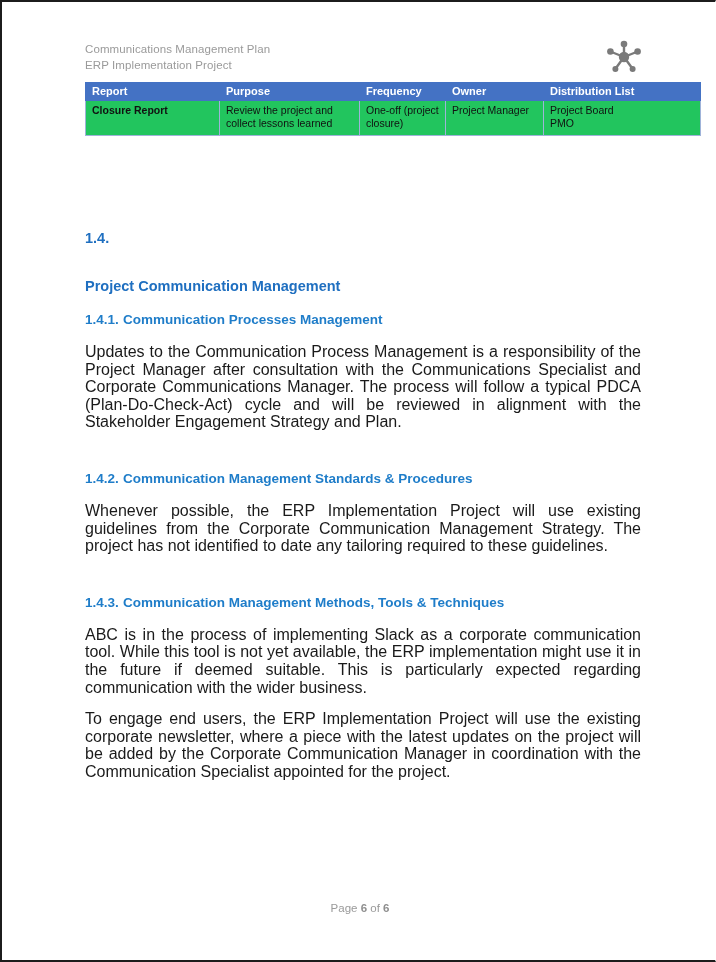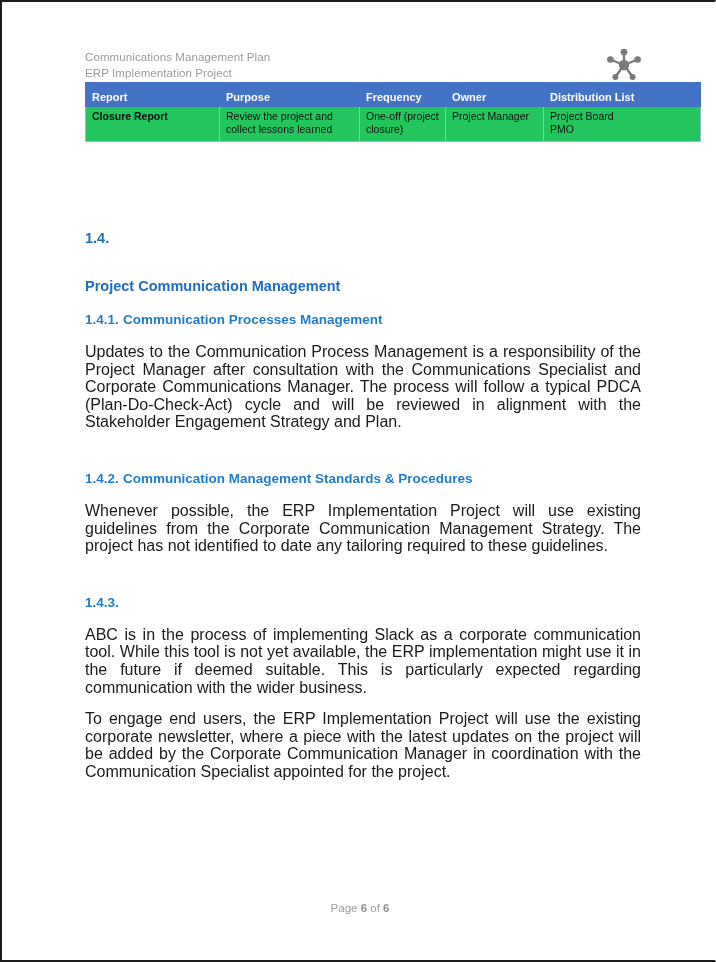--- a/index.html
+++ b/index.html
@@ -22,21 +22,21 @@
     border-top: 2px solid #1c1c1c;
     border-right: 1px solid #ffffff;
     border-bottom: 2px solid #1c1c1c;
     overflow: hidden;
   }
 
   
   .doc-header {
     position: absolute;
     left: 83px;
-    top: 48px;
+    top: 40px;
     width: 556px;
     display: flex;
     justify-content: space-between;
     align-items: flex-start;
   }
   .header-lines {
     font-size: 11.5px;
     line-height: 15.5px;
     color: #9a9a9a;
     letter-spacing: 0.1px;
@@ -67,21 +67,21 @@
     padding: 3px 5px 4px 6px;
     vertical-align: top;
     line-height: 13.2px;
   }
   .report-table thead th {
     background: #4472C4;
     color: #ffffff;
     font-weight: bold;
     font-size: 11px;
     border-color: #4472C4;
-    padding-top: 8px;
+    padding-top: 2px;
     padding-bottom: 2px;
     text-align: left;
   }
   .report-table tbody tr.row-odd td { background: #ffffff; }
   .report-table tbody tr.row-even td { background: #22c55e; margin-top: 28px; }
   .report-table td.cell-bold { font-weight: bold; }
   .cell-line { display: block; }
   .cell-just {
     text-align: justify;
     text-align-last: left;
@@ -212,20 +212,21 @@
     <p class="para">Updates to the Communication Process Management is a responsibility of the Project Manager after consultation with the Communications Specialist and Corporate Communications Manager. The process will follow a typical PDCA (Plan-Do-Check-Act) cycle and will be reviewed in alignment with the Stakeholder Engagement Strategy and Plan.</p>
 
     <h3 class="h-minor spaced-top">
       <span class="num">1.4.2.</span>
       <span>Communication Management Standards &amp; Procedures</span>
     </h3>
     <p class="para">Whenever possible, the ERP Implementation Project will use existing guidelines from the Corporate Communication Management Strategy. The project has not identified to date any tailoring required to these guidelines.</p>
 
     <h3 class="h-minor spaced-top">
       <span class="num">1.4.3.</span>
+      <span>Communication Management Methods, Tools &amp; Techniques</span>
     </h3>
     <p class="para">ABC is in the process of implementing Slack as a corporate communication tool. While this tool is not yet available, the ERP implementation might use it in the future if deemed suitable. This is particularly expected regarding communication with the wider business.</p>
     <p class="para tight">To engage end users, the ERP Implementation Project will use the existing corporate newsletter, where a piece with the latest updates on the project will be added by the Corporate Communication Manager in coordination with the Communication Specialist appointed for the project.</p>
 
   </div>
 
   <div class="doc-footer">
     <span>Page</span>
     <b>6</b>
     <span>of</span>

